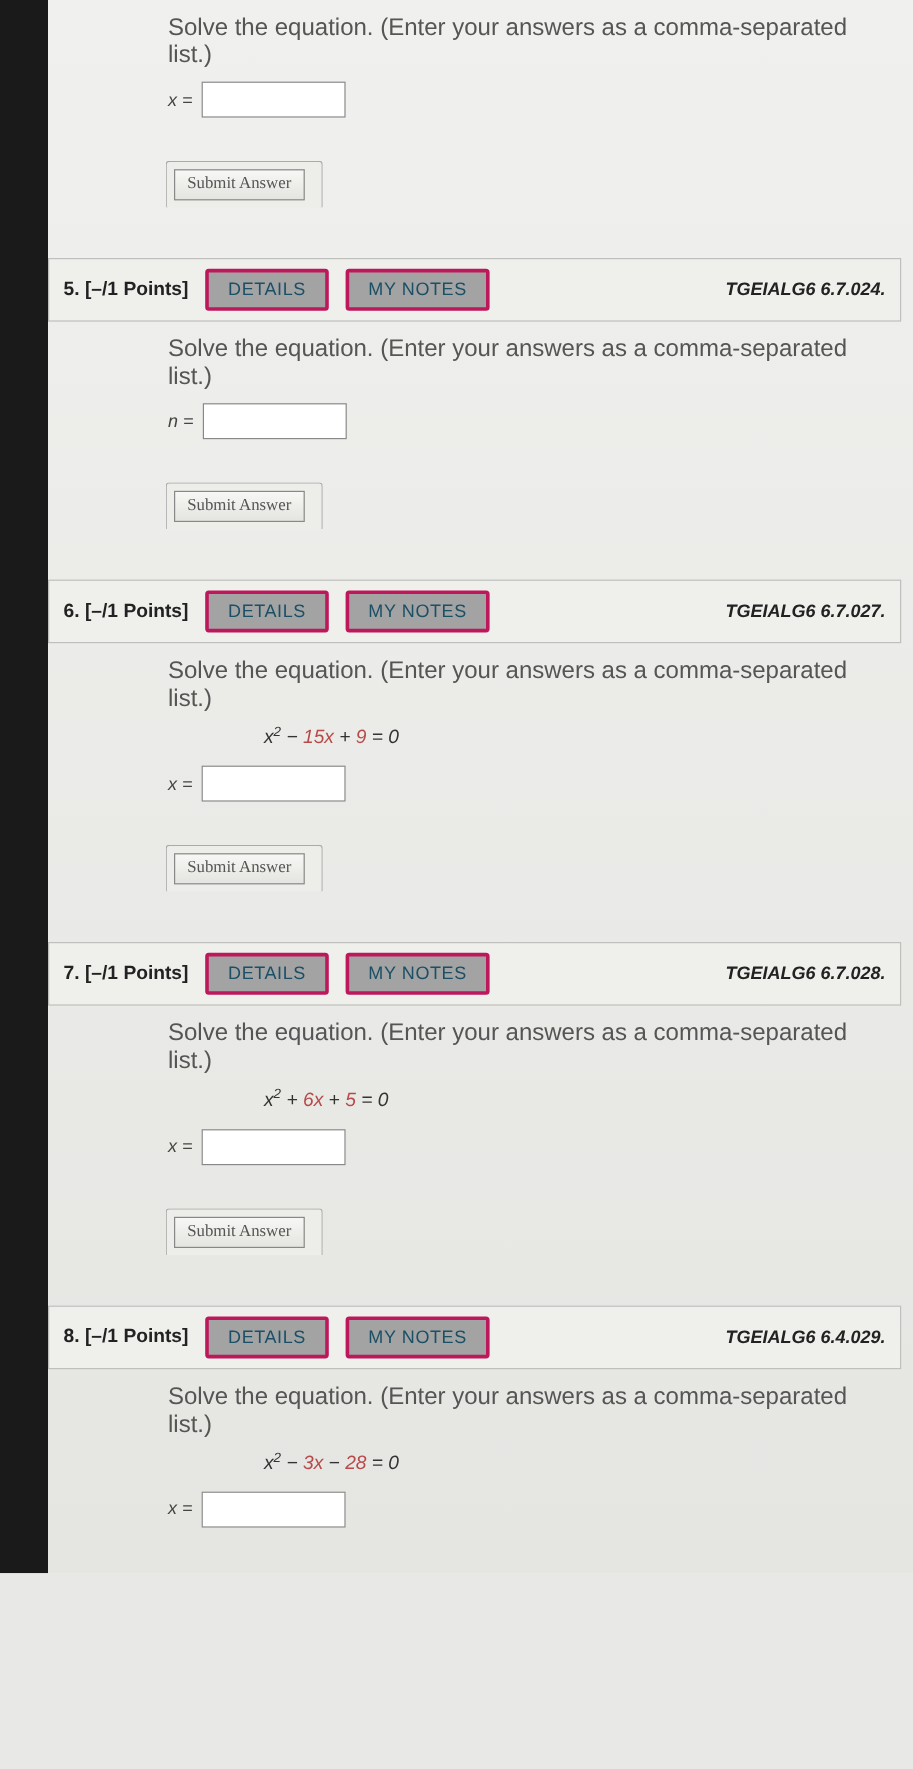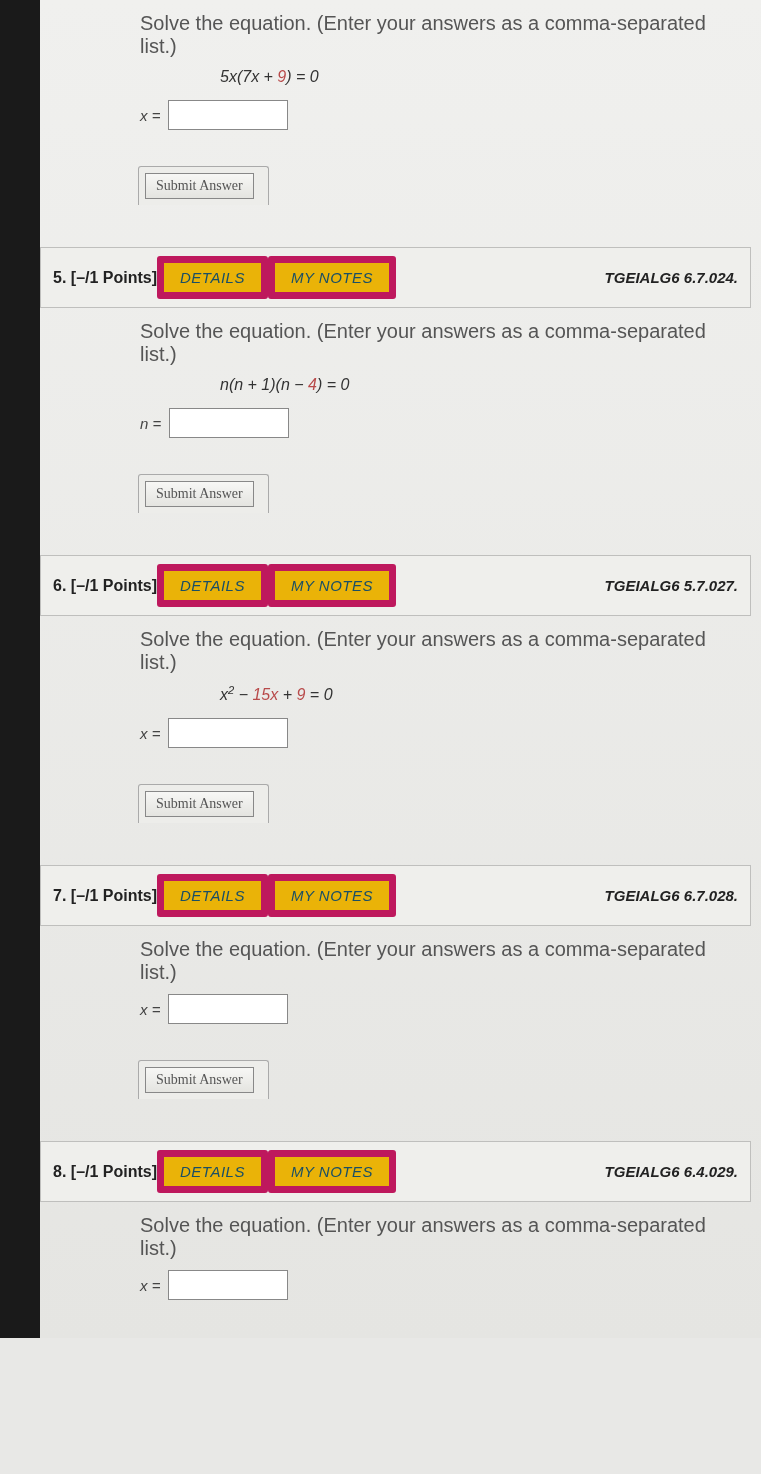--- a/index.html
+++ b/index.html
@@ -64,101 +64,95 @@
     font-size: 14px;
     color: #555;
     cursor: pointer;
     font-family: Liberation Serif, serif;
   }
   .q-header {
     border: 1px solid #bfbfbd;
     background: #efefec;
     display: flex;
     align-items: center;
+    gap: 14px;
     padding: 8px 12px;
     margin-top: 24px;
   }
   .q-num {
     font-weight: bold;
     font-size: 16px;
     color: #222;
     white-space: nowrap;
   }
   .pill-btn {
-    border: 7px solid #be185d;
+    border: 3px solid #be185d;
     color: #1a4f66;
-    background: #eab308;
+    background: #a3a3a3;
     padding: 6px 16px;
     font-size: 15px;
     letter-spacing: .5px;
     border-radius: 3px;
     cursor: pointer;
     font-weight: 500;
-    font-style: italic;
   }
   .assign-ref {
     font-weight: bold;
     color: #222;
     font-size: 15px;
     margin-left: auto;
     white-space: nowrap;
     font-style: italic;
   }
   sup { font-size: .7em; vertical-align: super; }
 </style>
 </head>
 <body>
 
 <div class="page">
 
   <div class="q-body">
     <div class="instruction">Solve the equation. (Enter your answers as a comma-separated list.)</div>
-    <div class="equation">
-      <span>5x(7x + </span><span class="eq-hl">9</span><span>) = 0</span>
-    </div>
     <div class="answer-row">
       <span class="answer-var">x =</span>
       <input class="answer-input" type="text" style="">
     </div>
     <div class="submit-wrap">
       <span class="submit-btn">Submit Answer</span>
     </div>
   </div>
 
   <div class="q-header">
     <span class="q-num">
       <span>5.</span>
       <span>[–/1 Points]</span>
     </span>
     <span class="pill-btn">DETAILS</span>
     <span class="pill-btn">MY NOTES</span>
     <span class="assign-ref">TGEIALG6 6.7.024.</span>
   </div>
   <div class="q-body">
     <div class="instruction">Solve the equation. (Enter your answers as a comma-separated list.)</div>
-    <div class="equation">
-      <span>n(n + 1)(n − </span><span class="eq-hl">4</span><span>) = 0</span>
-    </div>
     <div class="answer-row">
       <span class="answer-var">n =</span>
       <input class="answer-input" type="text" style="">
     </div>
     <div class="submit-wrap">
       <span class="submit-btn">Submit Answer</span>
     </div>
   </div>
 
   <div class="q-header">
     <span class="q-num">
       <span>6.</span>
       <span>[–/1 Points]</span>
     </span>
     <span class="pill-btn">DETAILS</span>
     <span class="pill-btn">MY NOTES</span>
-    <span class="assign-ref">TGEIALG6 5.7.027.</span>
+    <span class="assign-ref">TGEIALG6 6.7.027.</span>
   </div>
   <div class="q-body">
     <div class="instruction">Solve the equation. (Enter your answers as a comma-separated list.)</div>
     <div class="equation">
       <span>x</span><sup>2</sup><span> − </span><span class="eq-num-red">15x</span><span> + </span><span class="eq-num-red">9</span><span> = 0</span>
     </div>
     <div class="answer-row">
       <span class="answer-var">x =</span>
       <input class="answer-input" type="text" style="">
     </div>
@@ -171,39 +165,45 @@
     <span class="q-num">
       <span>7.</span>
       <span>[–/1 Points]</span>
     </span>
     <span class="pill-btn">DETAILS</span>
     <span class="pill-btn">MY NOTES</span>
     <span class="assign-ref">TGEIALG6 6.7.028.</span>
   </div>
   <div class="q-body">
     <div class="instruction">Solve the equation. (Enter your answers as a comma-separated list.)</div>
+    <div class="equation">
+      <span>x</span><sup>2</sup><span> + </span><span class="eq-num-red">6x</span><span> + </span><span class="eq-num-red">5</span><span> = 0</span>
+    </div>
     <div class="answer-row">
       <span class="answer-var">x =</span>
       <input class="answer-input" type="text" style="">
     </div>
     <div class="submit-wrap">
       <span class="submit-btn">Submit Answer</span>
     </div>
   </div>
 
   <div class="q-header">
     <span class="q-num">
       <span>8.</span>
       <span>[–/1 Points]</span>
     </span>
     <span class="pill-btn">DETAILS</span>
     <span class="pill-btn">MY NOTES</span>
     <span class="assign-ref">TGEIALG6 6.4.029.</span>
   </div>
   <div class="q-body">
     <div class="instruction">Solve the equation. (Enter your answers as a comma-separated list.)</div>
+    <div class="equation">
+      <span>x</span><sup>2</sup><span> − </span><span class="eq-num-red">3x</span><span> − </span><span class="eq-num-red">28</span><span> = 0</span>
+    </div>
     <div class="answer-row" style="margin-bottom:0">
       <span class="answer-var">x =</span>
       <input class="answer-input" type="text" style="">
     </div>
   </div>
 
 </div>
 
 </body></html>

